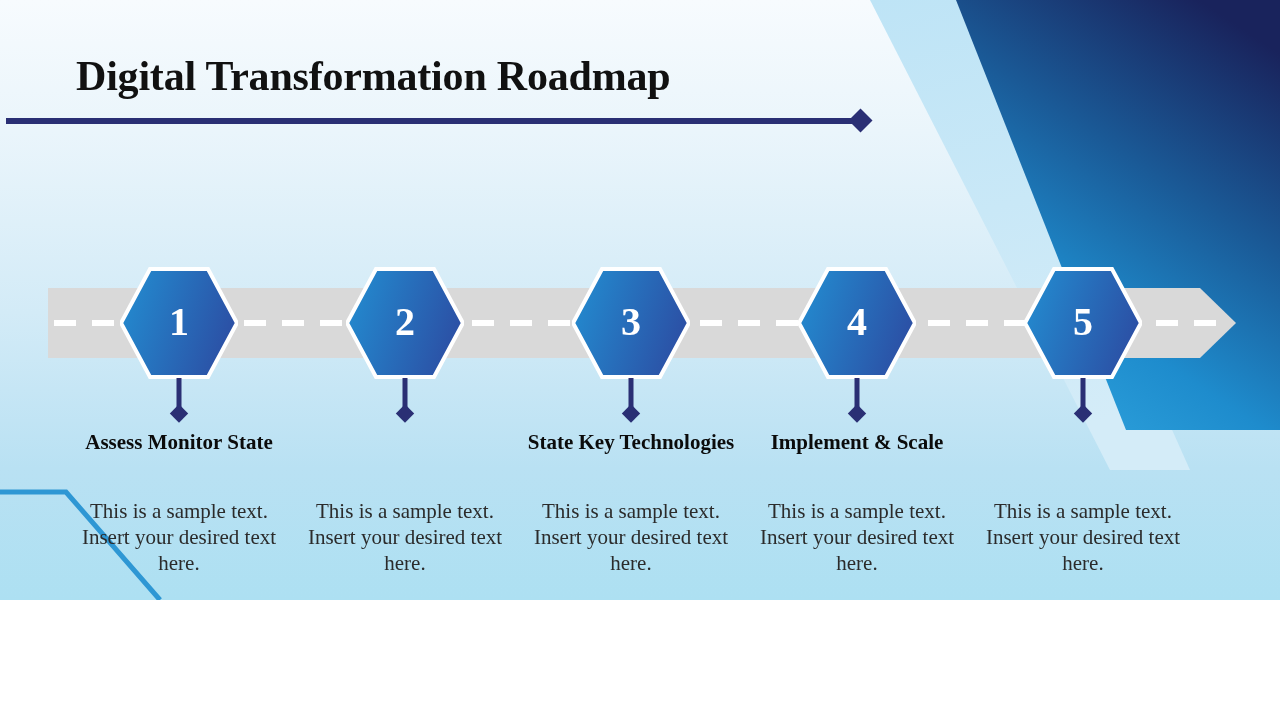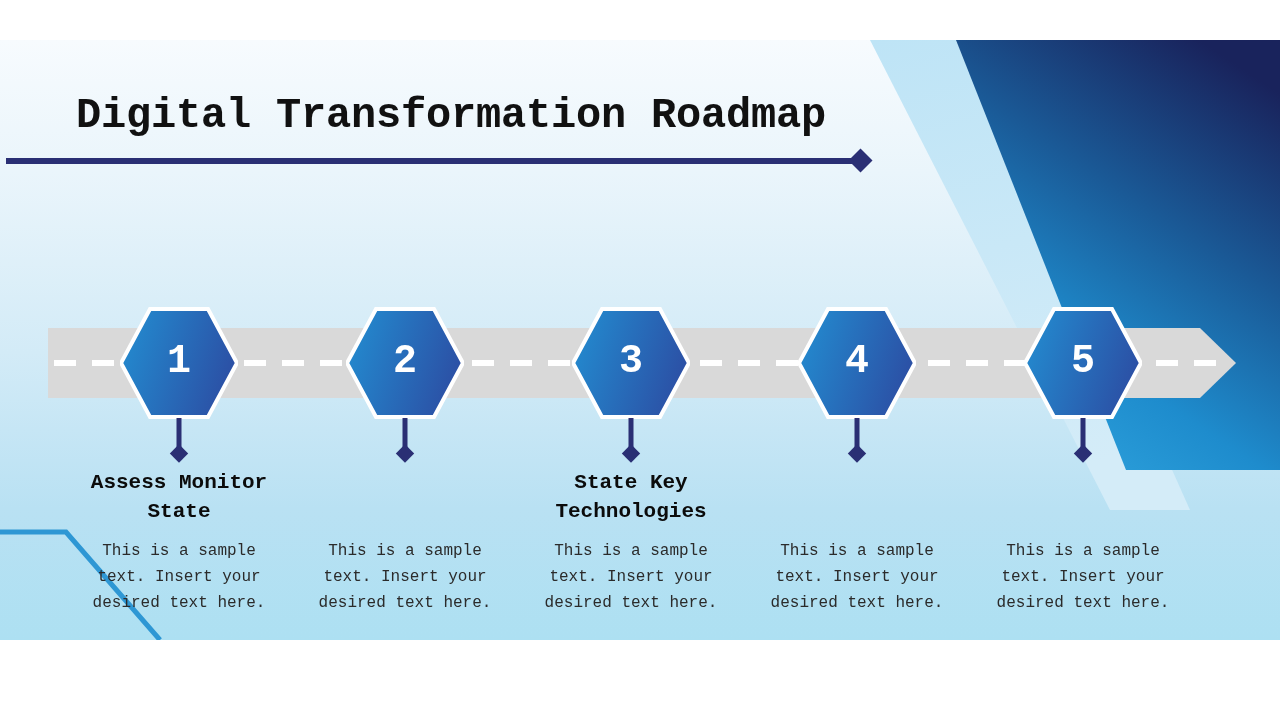--- a/index.html
+++ b/index.html
@@ -6,23 +6,22 @@
   html, body {
     margin: 0;
     padding: 0;
     background: #ffffff;
   }
   #slide {
     position: relative;
     width: 1280px;
     height: 600px;
     overflow: hidden;
-    font-family: Liberation Mono, monospace;
+    font-family: Liberation Serif, serif;
     background: linear-gradient(to bottom, #f7fbfe 0%, #eaf5fb 22%, #d3ebf7 52%, #b9e1f3 78%, #ade0f2 100%);
-    margin-top: 40px;
   }
 
   
   .deco {
     position: absolute;
     top: 0;
     right: 0;
     width: 420px;
     height: 720px;
     pointer-events: none;
@@ -144,21 +143,21 @@
     font-size: 21px;
     font-weight: bold;
     line-height: 29px;
     color: #0b0b0b;
   }
   .step-body {
     position: absolute;
     left: 8px;
     top: 234px;
     width: 210px;
-    font-size: 16px;
+    font-size: 21px;
     line-height: 26px;
     color: #2b2b2b;
   }
 </style>
 </head>
 <body>
 
 <div id="slide">
 
   <div class="deco">
@@ -264,20 +263,21 @@
               <stop offset="0%" stop-color="#2389ce"></stop>
               <stop offset="100%" stop-color="#2c4da3"></stop>
             </linearGradient>
           </defs>
           <polygon points="30,5 88,5 117,59 88,113 30,113 1,59" fill="url(#hexGrad4)" stroke="#ffffff" stroke-width="4"></polygon>
         </svg>
         <div class="hex-num">4</div>
       </div>
       <div class="stem"></div>
       <div class="stem-dot"></div>
+      <div class="step-title">Implement &amp; Scale</div>
       <div class="step-body">This is a sample text. Insert your desired text here.</div>
     </div>
 
     <div class="step" style="left:970px;">
       <div class="hex-wrap">
         <svg viewBox="0 0 118 118" xmlns="http://www.w3.org/2000/svg">
           <defs>
             <linearGradient id="hexGrad5" x1="0" y1="0.35" x2="1" y2="0.65">
               <stop offset="0%" stop-color="#2389ce"></stop>
               <stop offset="100%" stop-color="#2c4da3"></stop>

